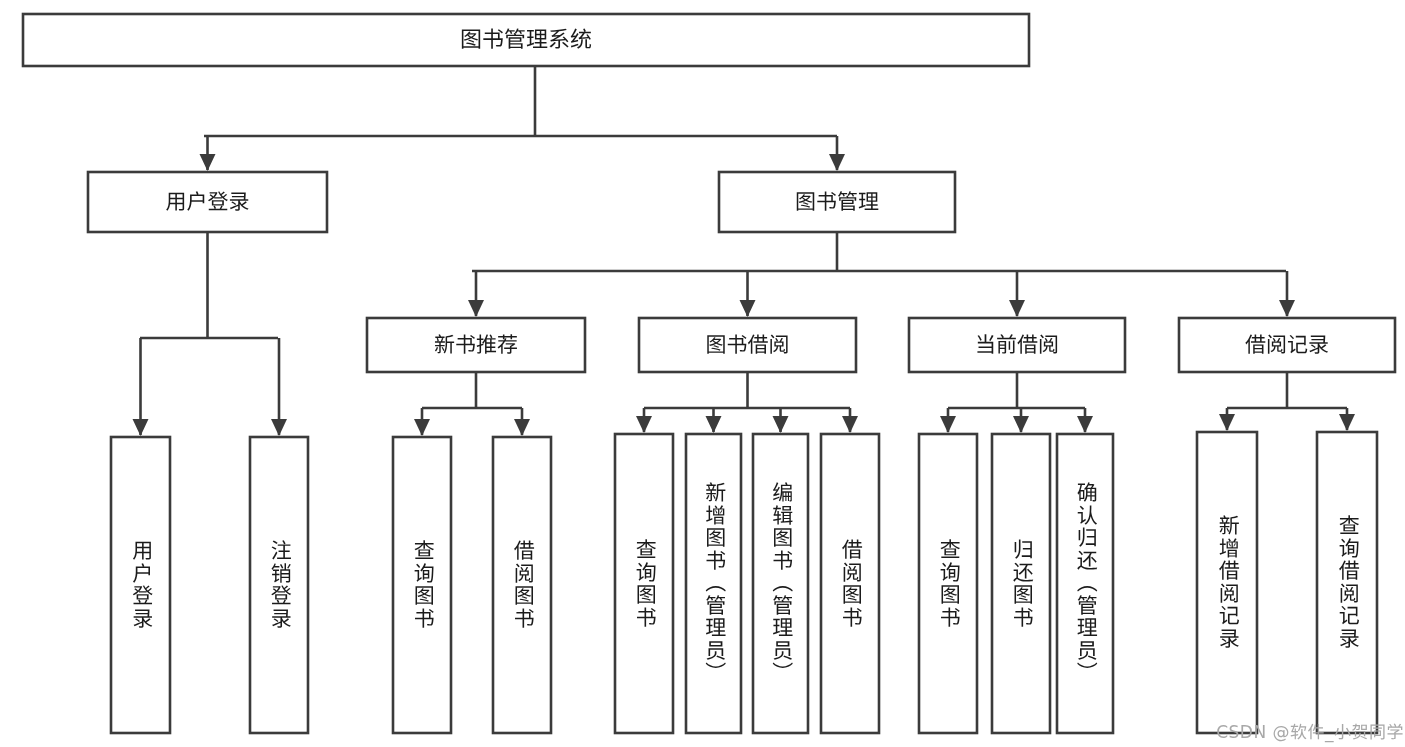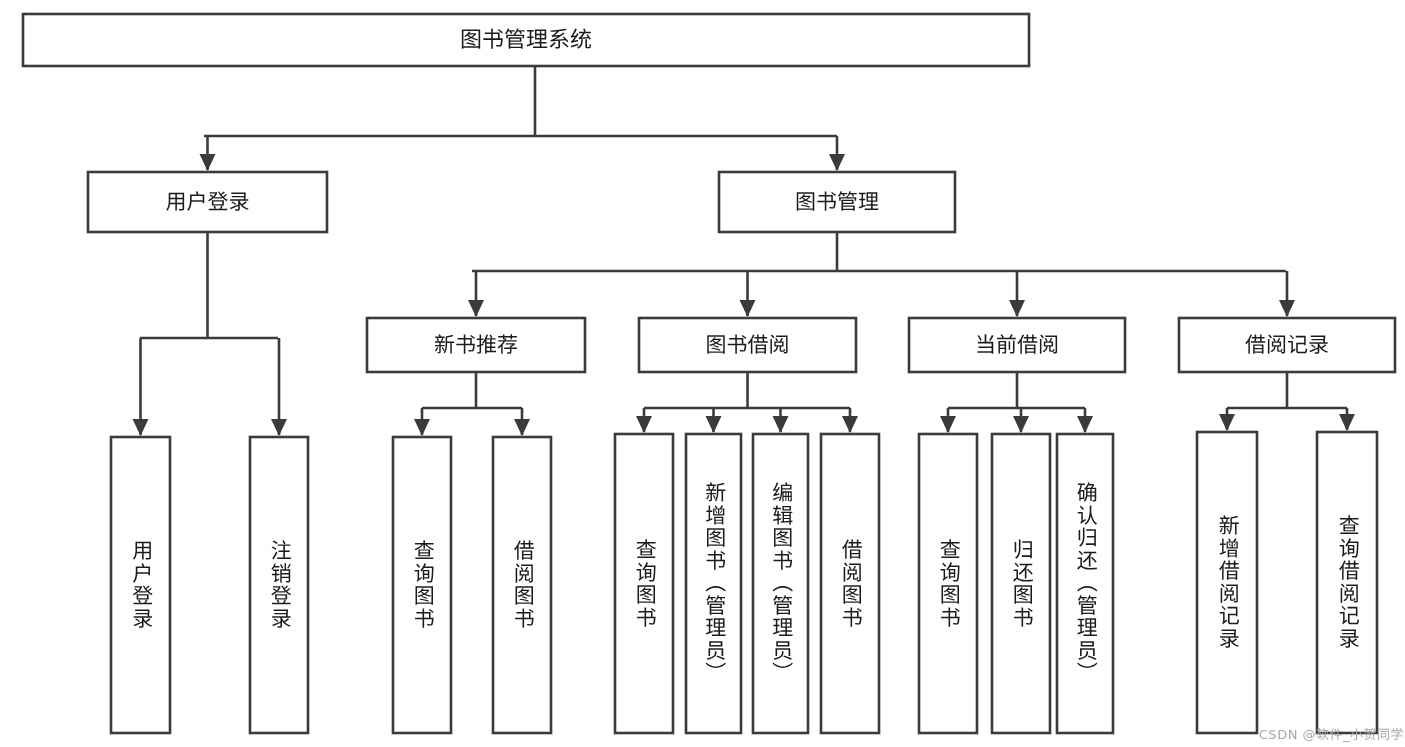--- a/index.html
+++ b/index.html
@@ -75,21 +75,21 @@
     letter-spacing: 1.5px;
     color: #1b1b1b;
     white-space: nowrap;
     text-align: center;
   }
   #watermark {
     position: absolute;
     right: 8px;
     bottom: 4px;
     font-family: "DejaVu Sans", "Liberation Sans", sans-serif;
-    font-size: 13px;
+    font-size: 17px;
     color: #a8a8a8;
     white-space: nowrap;
     letter-spacing: 0.5px;
   }
 </style>
 </head>
 <body>
 
 <div id="diagram-root">
 

